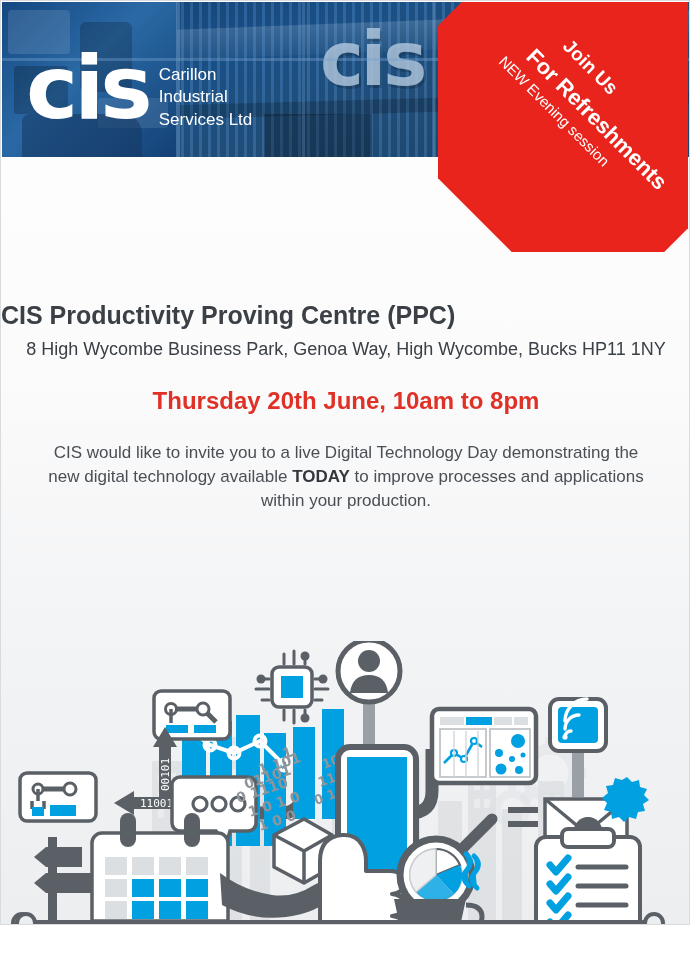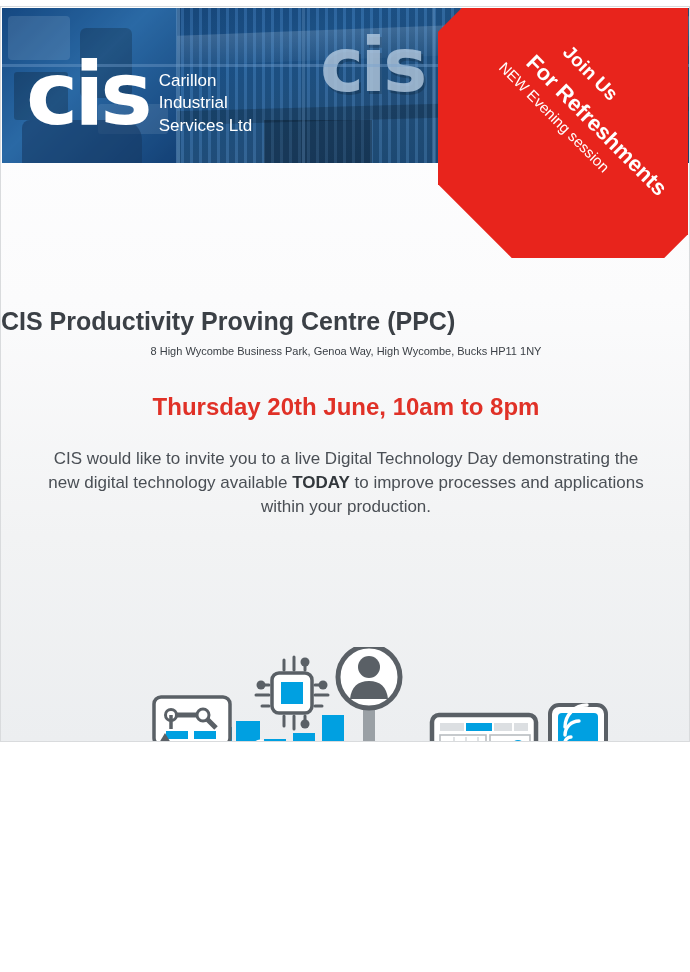--- a/index.html
+++ b/index.html
@@ -1,19 +1,19 @@
 <!DOCTYPE html>
 <html><head>
 <meta charset="utf-8">
 <style>
   html,body{margin:0;padding:0;background:#fff;}
   body{width:690px;height:972px;overflow:hidden;font-family:"Liberation Sans",sans-serif;}
-  .page{position:relative;width:690px;height:736px;overflow:hidden;
+  .page{position:relative;width:690px;height:925px;overflow:hidden;
         background:linear-gradient(180deg,#ffffff 0%,#fbfbfc 40%,#f2f3f4 72%,#eceef0 100%);
-        box-sizing:border-box;border:1px solid #d9dbdd;margin-top:6px;}
+        box-sizing:border-box;border:1px solid #d9dbdd;}
 
   
   .banner{position:absolute;left:1px;top:1px;width:688px;height:155px;overflow:hidden;
           background:#2a6ea8;}
   .photo{position:absolute;inset:0;overflow:hidden;}
   
   .ph-sky{position:absolute;left:0;top:0;width:100%;height:100%;
           background:linear-gradient(160deg,#1f5d96 0%,#2d76b0 35%,#35719e 60%,#24618f 100%);}
   .ph-wall{position:absolute;left:170px;top:0;width:520px;height:155px;
            background:repeating-linear-gradient(90deg,
@@ -65,21 +65,21 @@
   .rl2{left:90px;top:30px;font-size:22px;font-weight:bold;}
   .rl3{left:62px;top:40px;font-size:15px;font-weight:normal;}
 
   
   .title{position:absolute;left:0;top:200px;width:690px;text-align:center;
          font-size:47px;font-weight:bold;color:#e8241c;font-family:"Liberation Sans",sans-serif;
          letter-spacing:-0.5px;}
   .venue{position:absolute;left:0;top:300px;width:690px;
          font-size:25px;font-weight:bold;color:#3b4046;}
   .address{position:absolute;left:0;top:338px;width:690px;text-align:center;
-         font-size:11px;color:#3b4046;}
+         font-size:18px;color:#3b4046;}
   .datetime{position:absolute;left:0;top:386px;width:690px;text-align:center;
          font-size:24px;font-weight:bold;color:#e03127;}
   .blurb{position:absolute;left:45px;top:440px;width:600px;text-align:center;
          font-size:17px;line-height:1.42;color:#4a4f55;}
   .blurb b{font-weight:bold;color:#32373c;}
   .industry{position:absolute;left:0;top:578px;width:690px;text-align:center;
          font-size:40px;color:#8d9296;font-family:"DejaVu Sans",sans-serif;font-weight:normal;
          letter-spacing:0.5px;}
 
   

